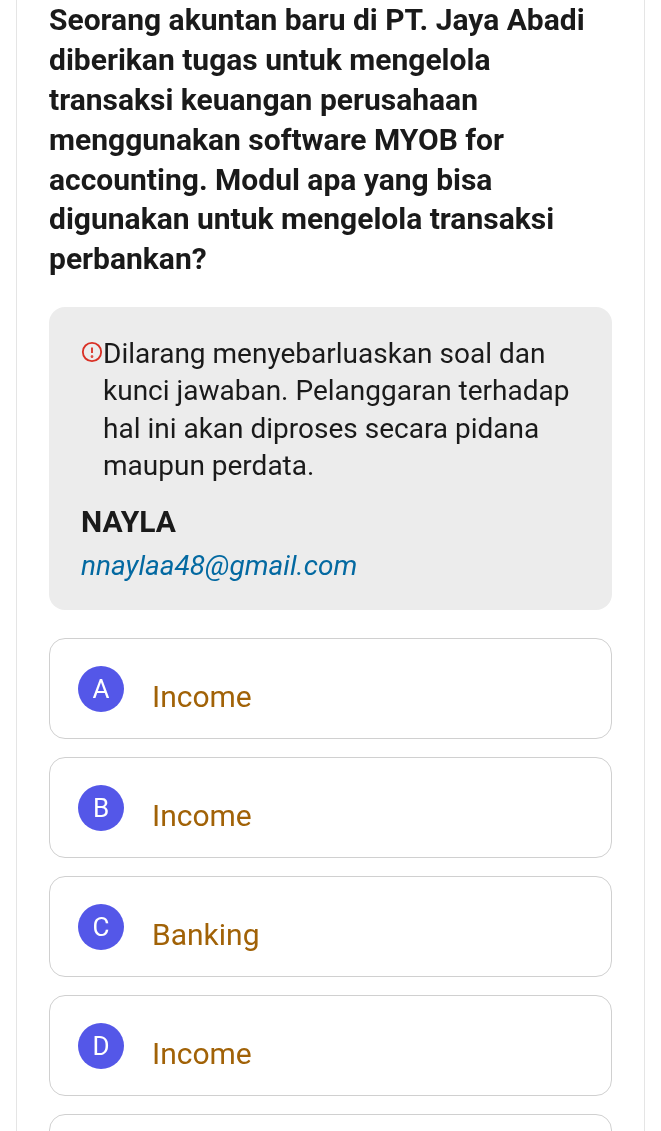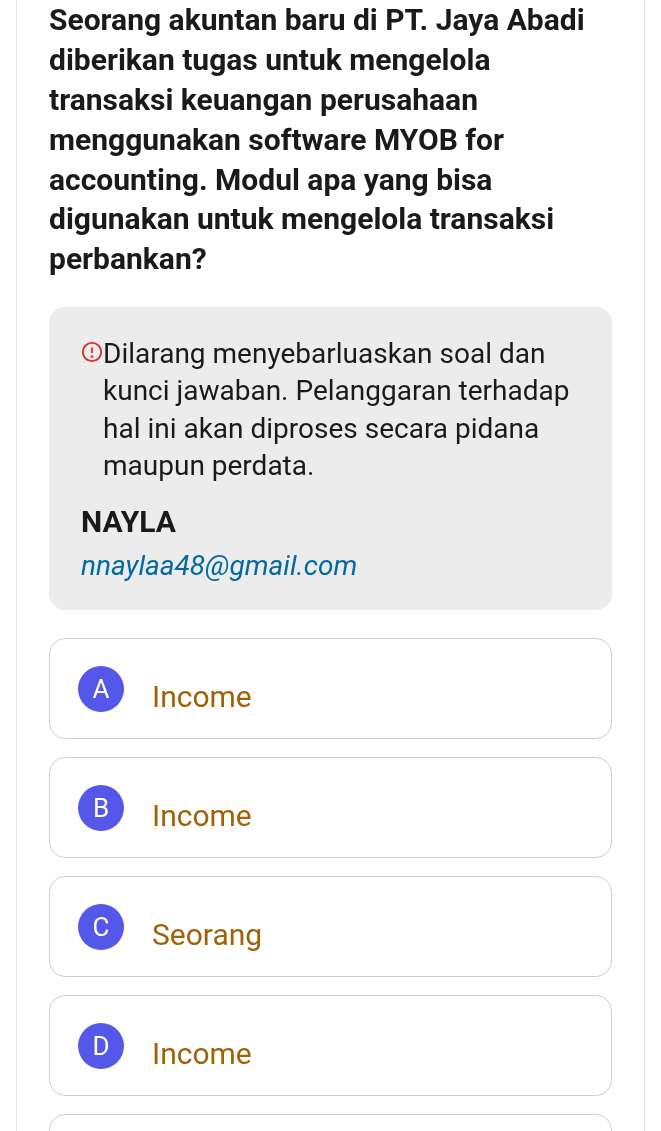--- a/index.html
+++ b/index.html
@@ -123,21 +123,21 @@
     <div class="option-item">
       <div class="option-badge">A</div>
       <div class="option-label">Income</div>
     </div>
     <div class="option-item">
       <div class="option-badge">B</div>
       <div class="option-label">Income</div>
     </div>
     <div class="option-item">
       <div class="option-badge">C</div>
-      <div class="option-label">Seorang</div>
+      <div class="option-label">Banking</div>
     </div>
     <div class="option-item">
       <div class="option-badge">D</div>
       <div class="option-label">Income</div>
     </div>
     <div class="option-item">
       <div class="option-badge">E</div>
       <div class="option-label">Sheet</div>
     </div>
   </div>

